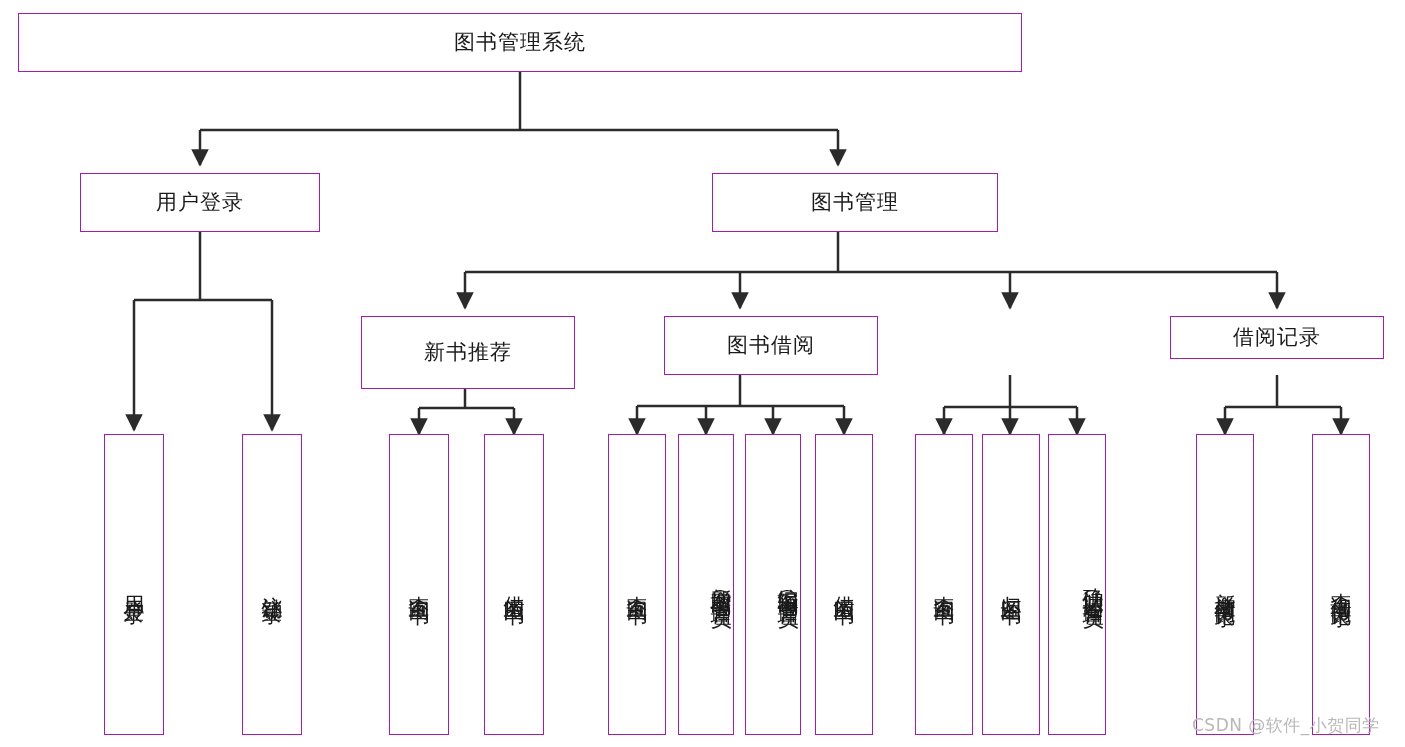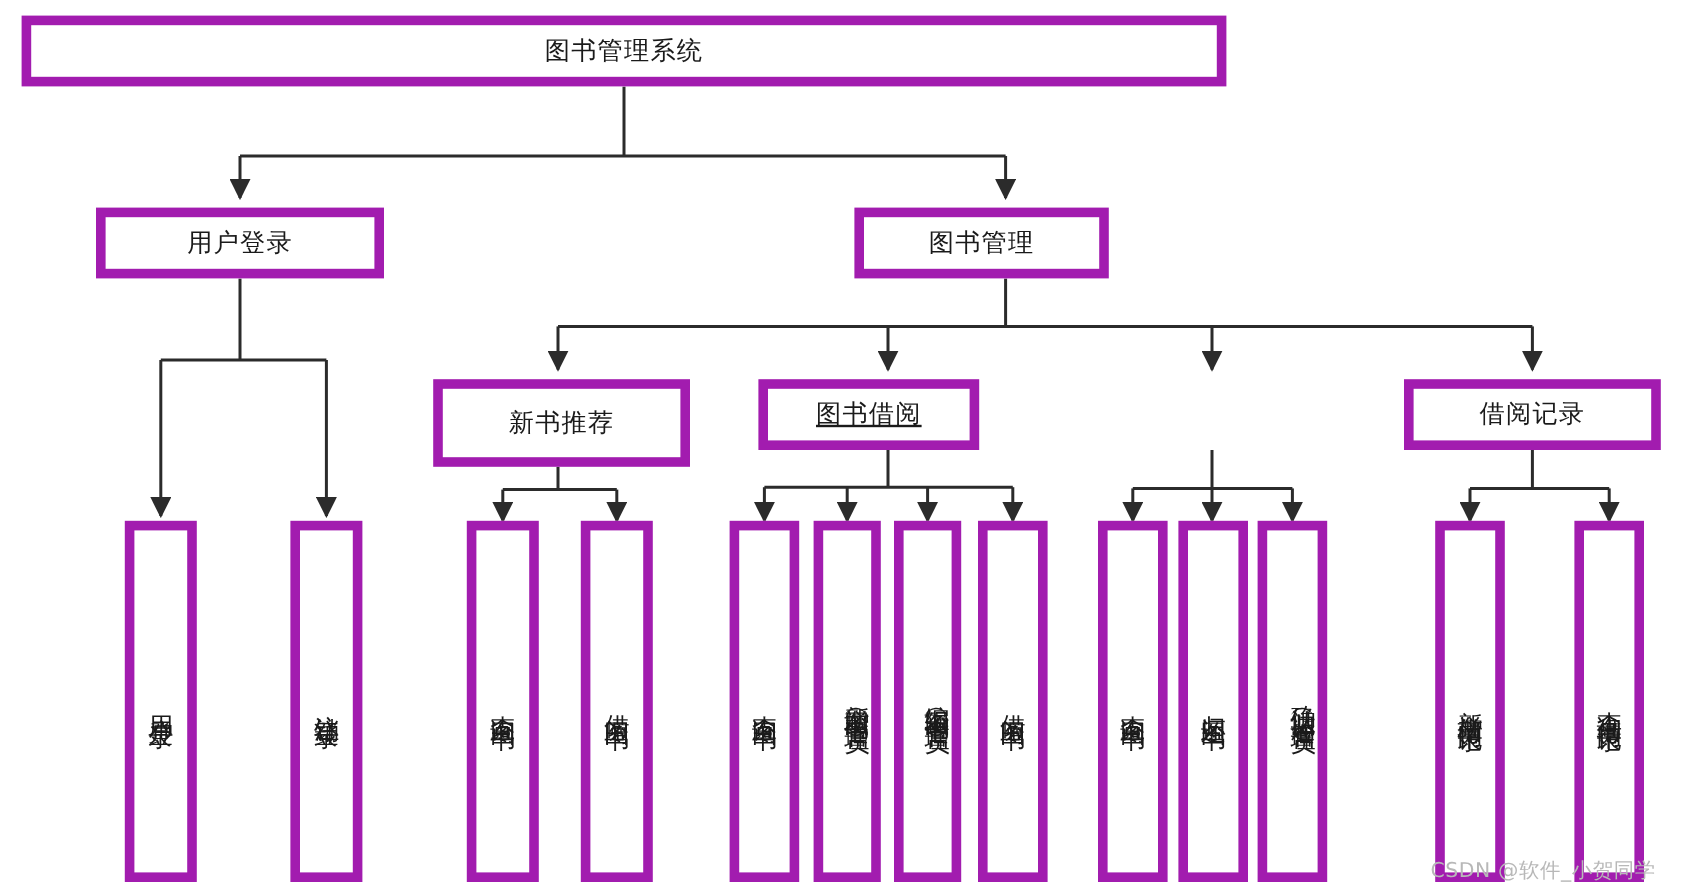--- a/index.html
+++ b/index.html
@@ -21,21 +21,21 @@
     position: absolute;
     left: 0;
     top: 0;
     width: 1405px;
     height: 747px;
     pointer-events: none;
   }
   .node {
     position: absolute;
     box-sizing: border-box;
-    border: 8px solid #a21caf;
+    border: 1px solid #a21caf;
     background: #ffffff;
     color: #1a1a1a;
     display: flex;
     align-items: center;
     justify-content: center;
     text-align: center;
     line-height: 1.15;
   }
   .node.h {
     font-size: 21px;
@@ -111,25 +111,25 @@
       <path d="M 1277 375 L 1277 407"></path>
       <path d="M 1225 407 L 1341 407"></path>
       <path d="M 1225 407 L 1225 434" marker-end="url(#arrow)"></path>
       <path d="M 1341 407 L 1341 434" marker-end="url(#arrow)"></path>
     </g>
   </svg>
 
   <div class="node h" style="left:18px; top:13px; width:1004px; height:59px;">图书管理系统</div>
 
   <div class="node h" style="left:80px; top:173px; width:240px; height:59px;">用户登录</div>
-  <div class="node h" style="left:712px; top:173px; width:212px; height:59px;">图书管理</div>
+  <div class="node h" style="left:712px; top:173px; width:286px; height:59px;">图书管理</div>
 
   <div class="node h" style="left:361px; top:316px; width:214px; height:73px;">新书推荐</div>
-  <div class="node h" style="left:632px; top:316px; width:184px; height:59px;text-decoration:underline;">图书借阅</div>
-  <div class="node h" style="left:1170px; top:316px; width:214px; height:59px;">借阅记录</div>
+  <div class="node h" style="left:664px; top:316px; width:214px; height:59px;">图书借阅</div>
+  <div class="node h" style="left:1170px; top:316px; width:214px; height:43px;">借阅记录</div>
 
   <div class="node v" style="left:104px; top:434px; width:60px; height:301px;">用户登录</div>
   <div class="node v" style="left:242px; top:434px; width:60px; height:301px;">注销登录</div>
 
   <div class="node v" style="left:389px; top:434px; width:60px; height:301px;">查询图书</div>
   <div class="node v" style="left:484px; top:434px; width:60px; height:301px;">借阅图书</div>
 
   <div class="node v" style="left:608px; top:434px; width:58px; height:301px;">查询图书</div>
   <div class="node v top" style="left:678px; top:434px; width:56px; height:301px;">新增图书（管理员）</div>
   <div class="node v top" style="left:745px; top:434px; width:56px; height:301px;">编辑图书（管理员）</div>

